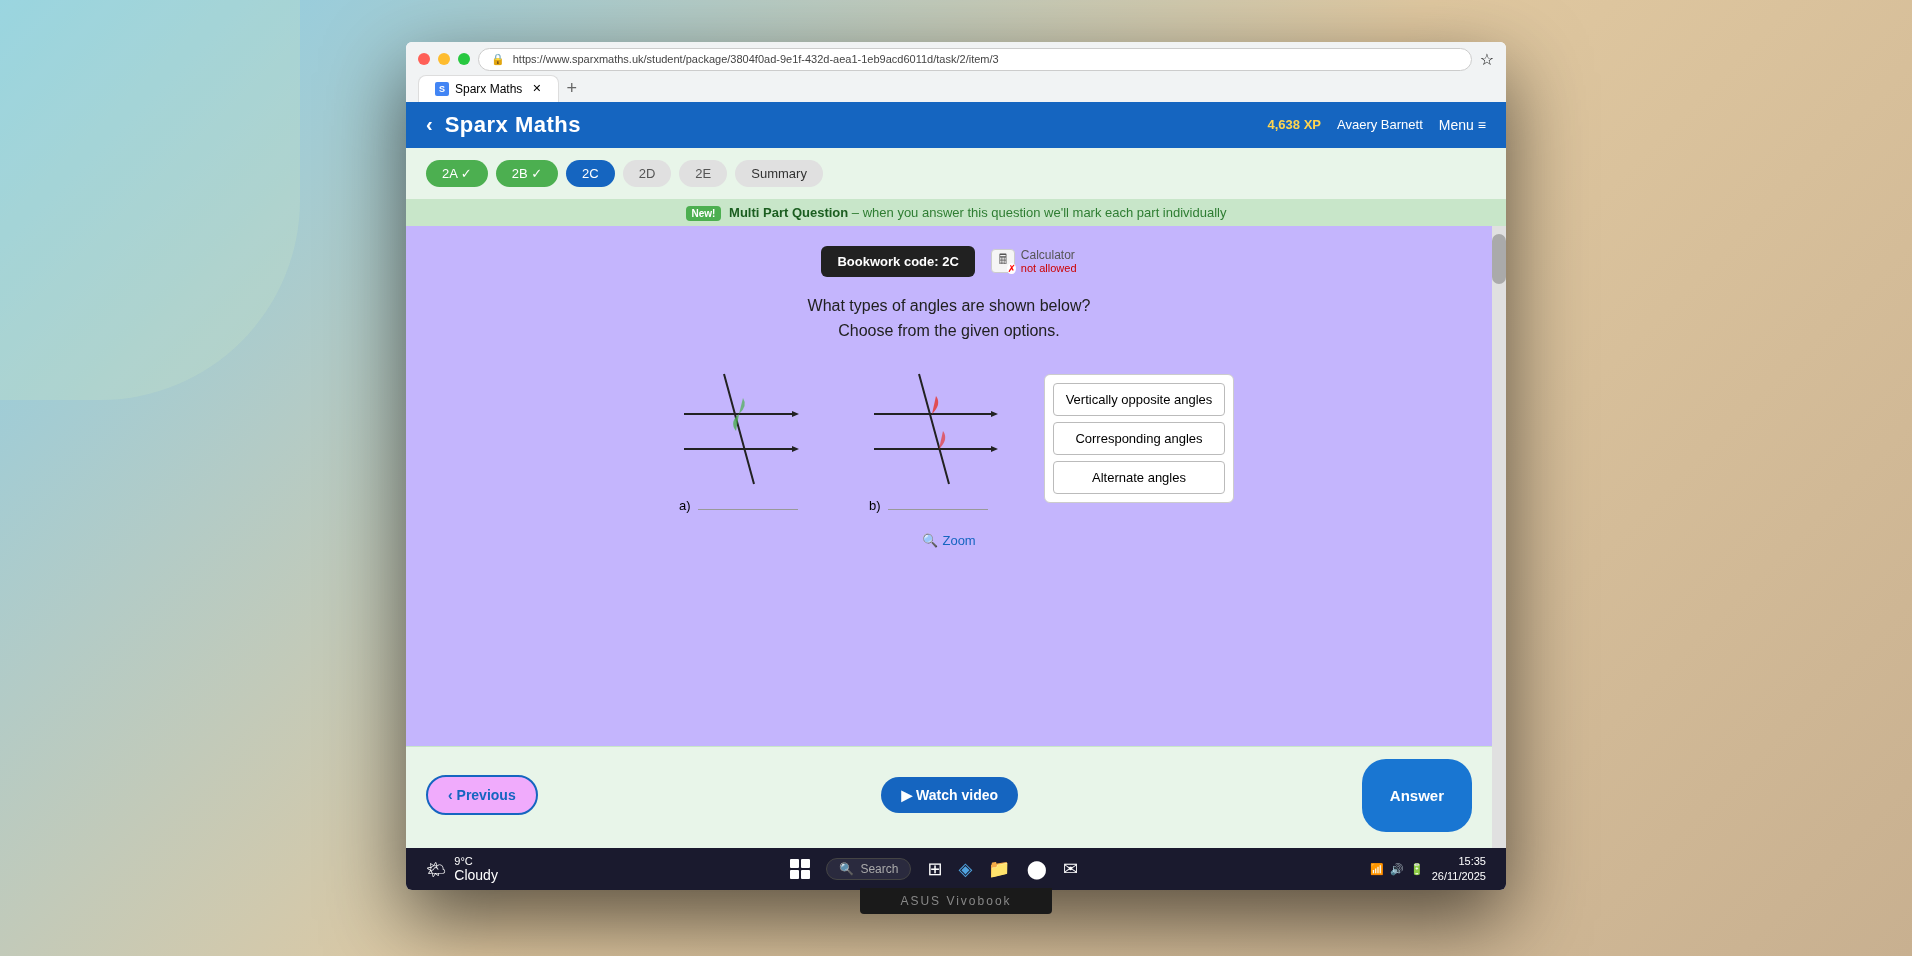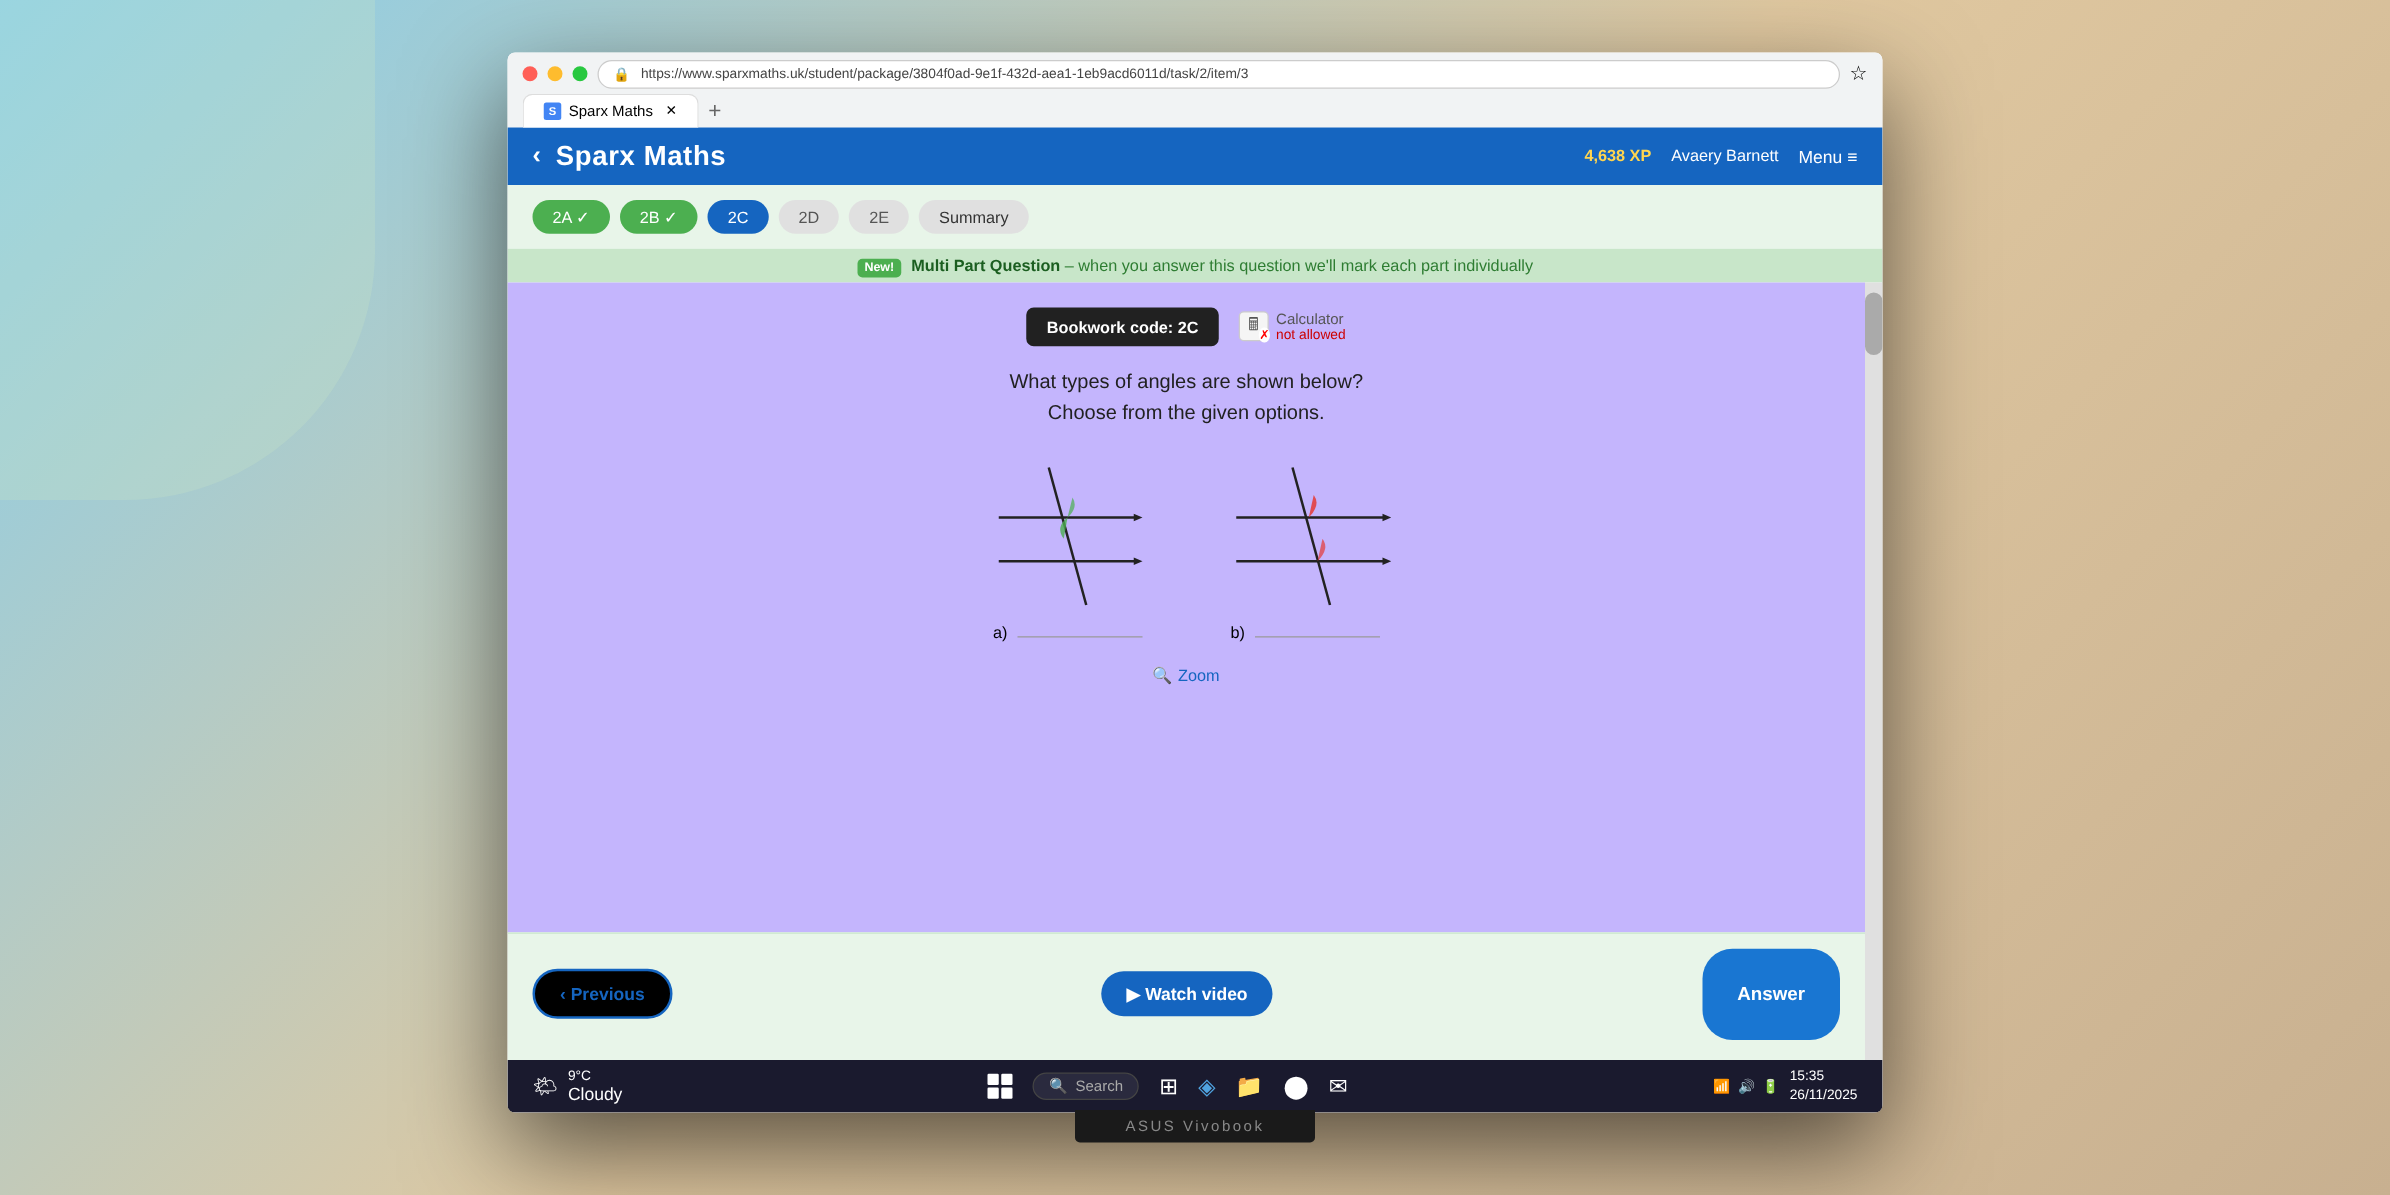--- a/index.html
+++ b/index.html
@@ -310,21 +310,21 @@
     }
 
     .center-controls {
       display: flex;
       flex-direction: column;
       align-items: center;
       gap: 8px;
     }
 
     .prev-btn {
-      background: #000000;
+      background: #f0abfc;
       border: 2px solid #1565c0;
       color: #1565c0;
       padding: 10px 20px;
       border-radius: 24px;
       font-size: 14px;
       font-weight: 600;
       cursor: pointer;
       display: flex;
       align-items: center;
       gap: 6px;
@@ -400,21 +400,21 @@
       gap: 8px;
       font-size: 11px;
     }
 
     .sys-icons {
       display: flex;
       gap: 6px;
     }
 
     .time-display {
-      text-align: left;
+      text-align: right;
       line-height: 1.4;
     }
 
     .taskbar-icon {
       font-size: 18px;
       cursor: pointer;
     }
 
     
     .win-logo {
@@ -559,20 +559,25 @@
                 <path d="M78 50 Q88 40 82 32 L78 50 Z" fill="#e53935" opacity="0.85"></path>
 
                 <path d="M85 85 Q95 75 89 67 L85 85 Z" fill="#e53935" opacity="0.7"></path>
               </svg>
               <div style="font-size:13px; margin-top:4px;">
                 <span>b)</span>
                 <span class="answer-line"></span>
               </div>
             </div>
 
+            <div class="options-box">
+              <button class="option-btn">Vertically opposite angles</button>
+              <button class="option-btn">Corresponding angles</button>
+              <button class="option-btn">Alternate angles</button>
+            </div>
 
           </div>
 
           <div style="display:flex; justify-content:center; margin-bottom:8px;">
             <a class="zoom-link">
               <span>🔍</span>
               <span>Zoom</span>
             </a>
           </div>
 

